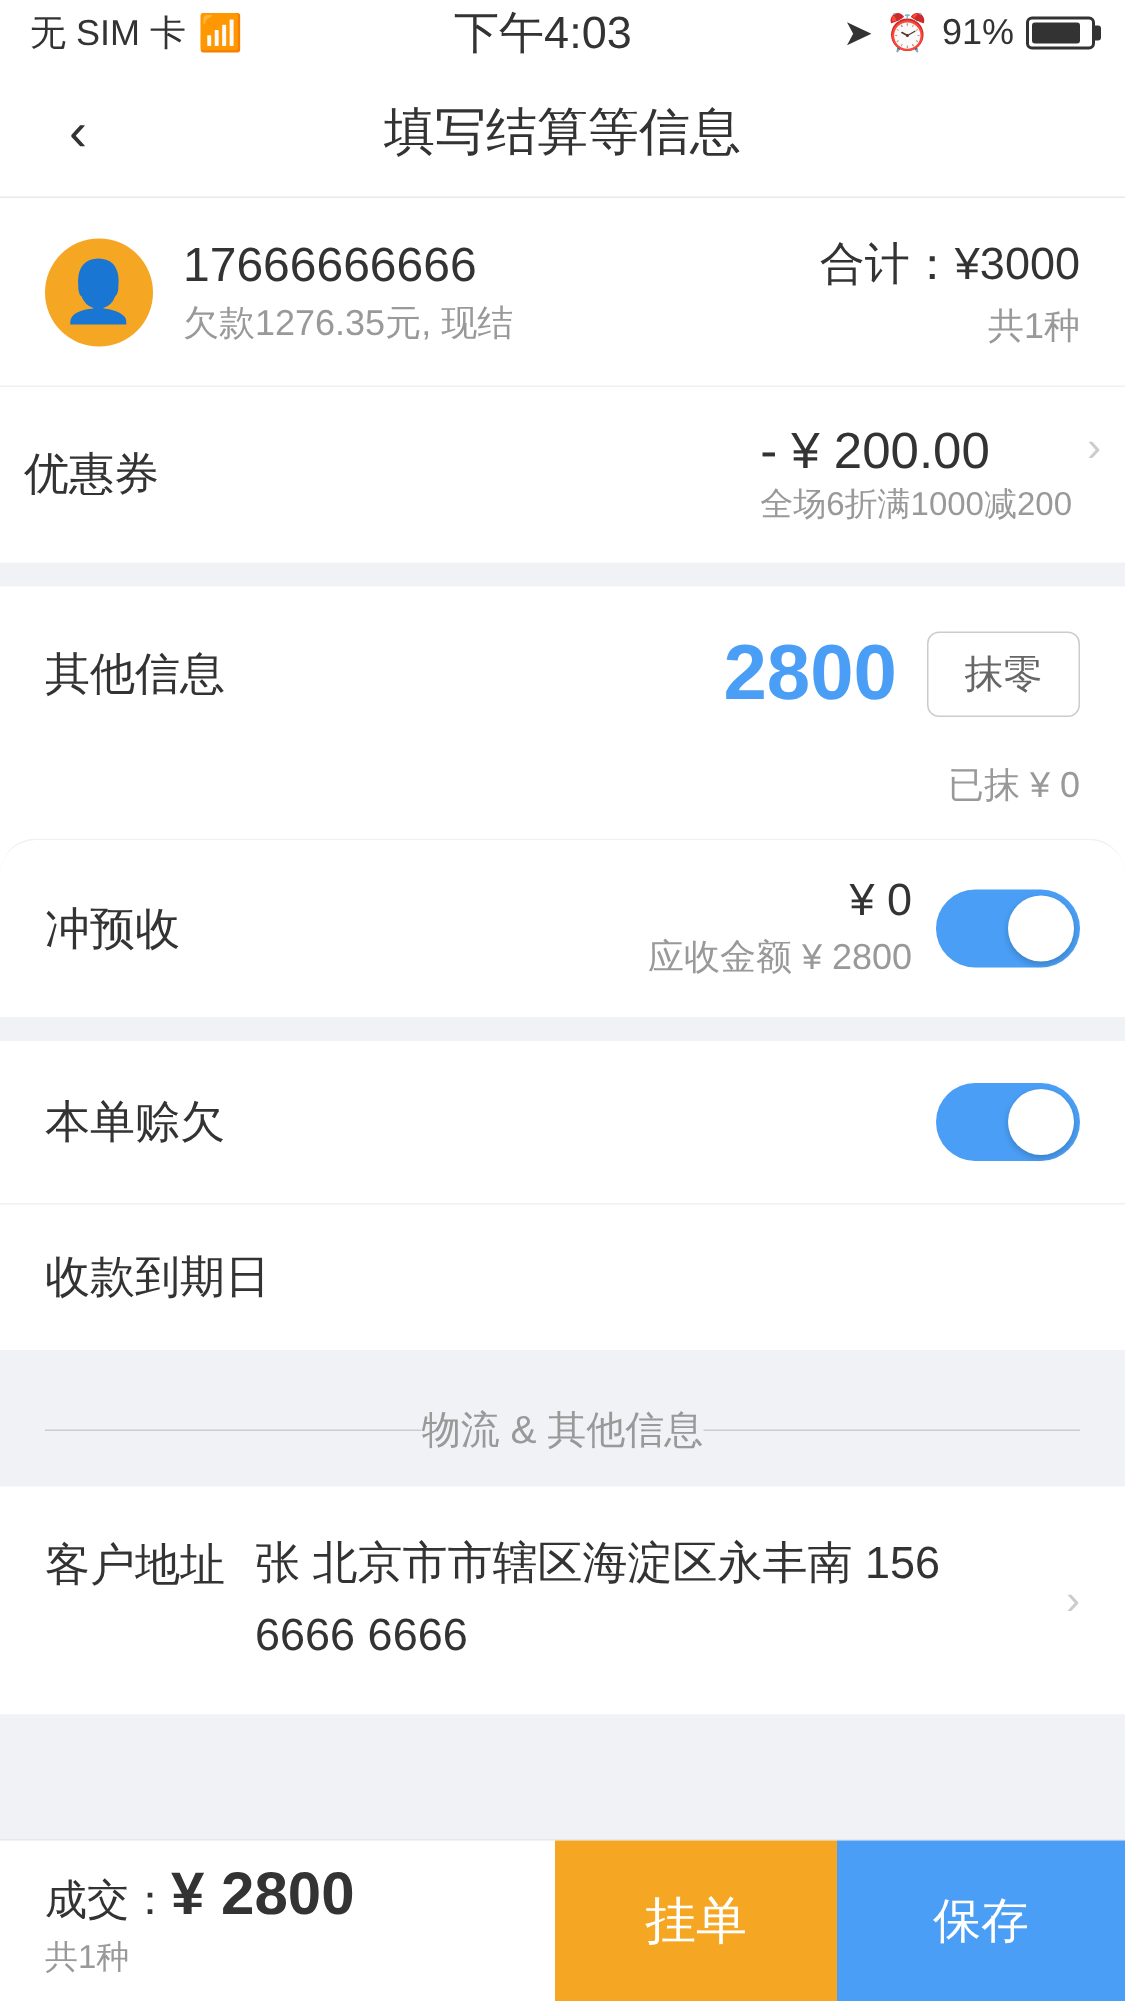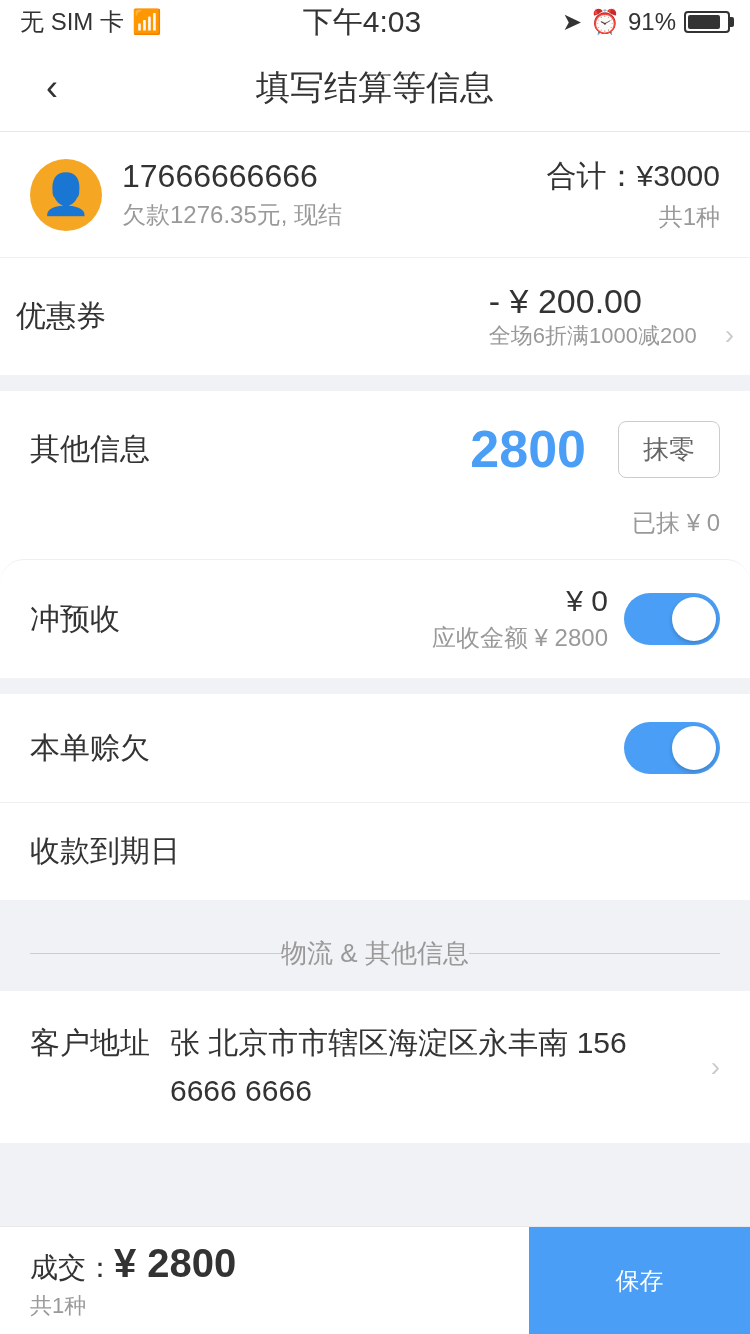--- a/index.html
+++ b/index.html
@@ -91,34 +91,34 @@
 
     
     .coupon-row {
       display: flex;
       align-items: center;
       justify-content: space-between;
       padding: 24px 16px;
       border-top: 1px solid #f0f0f0;
     }
     .coupon-label { font-size: 30px; color: #333; }
-    .coupon-right { display: flex; align-items: flex-end; gap: 28px; margin-left: 48px; }
+    .coupon-right { display: flex; align-items: flex-start; gap: 10px; margin-left: 48px; }
     .coupon-discount { font-size: 34px; color: #333; font-weight: 500; }
     .coupon-desc { font-size: 22px; color: #999; }
     .chevron-right { color: #ccc; font-size: 28px; }
 
     
     .deal-row {
       display: flex;
       align-items: center;
       justify-content: space-between;
       padding: 28px 30px;
     }
     .row-label { font-size: 30px; color: #333; }
-    .deal-right { display: flex; align-items: center; gap: 32px; }
+    .deal-right { display: flex; align-items: center; gap: 20px; }
     .deal-amount-value { font-size: 52px; color: #4a9ef5; font-weight: 600; }
     .round-btn {
       border: 1px solid #ccc; border-radius: 8px;
       padding: 10px 24px;
       font-size: 26px; color: #666;
       background: #fff;
       cursor: pointer;
       text-align: right;
     }
     .deal-sub { font-size: 24px; color: #999; text-align: right; padding: 0 30px 20px; }
@@ -212,24 +212,24 @@
     }
     .bottom-count { font-size: 22px; color: #999; margin-top: 4px; }
     .btn-hang {
       width: 188px; height: 108px;
       background: #f5a623;
       display: flex; align-items: center; justify-content: center;
       font-size: 34px; color: #fff; font-weight: 500;
       cursor: pointer;
     }
     .btn-save {
-      width: 221px; height: 108px;
+      width: 192px; height: 108px;
       background: #4a9ef5;
       display: flex; align-items: center; justify-content: center;
-      font-size: 24px; color: #fff; font-weight: 500;
+      font-size: 32px; color: #fff; font-weight: 500;
       cursor: pointer;
     }
   </style>
 </head>
 <body>
 
 <div class="status-bar">
   <div class="status-left">
     <span>无 SIM 卡</span>
     <span>📶</span>
@@ -335,14 +335,15 @@
 
 </div>
 
 <div class="bottom-bar">
   <div class="bottom-summary">
     <div>
       <span>成交：</span><span style="font-size:40px; font-weight:600;">¥ 2800</span>
     </div>
     <div class="bottom-count">共1种</div>
   </div>
+  <div class="btn-hang">挂单</div>
   <div class="btn-save">保存</div>
 </div>
 
 </body></html>

